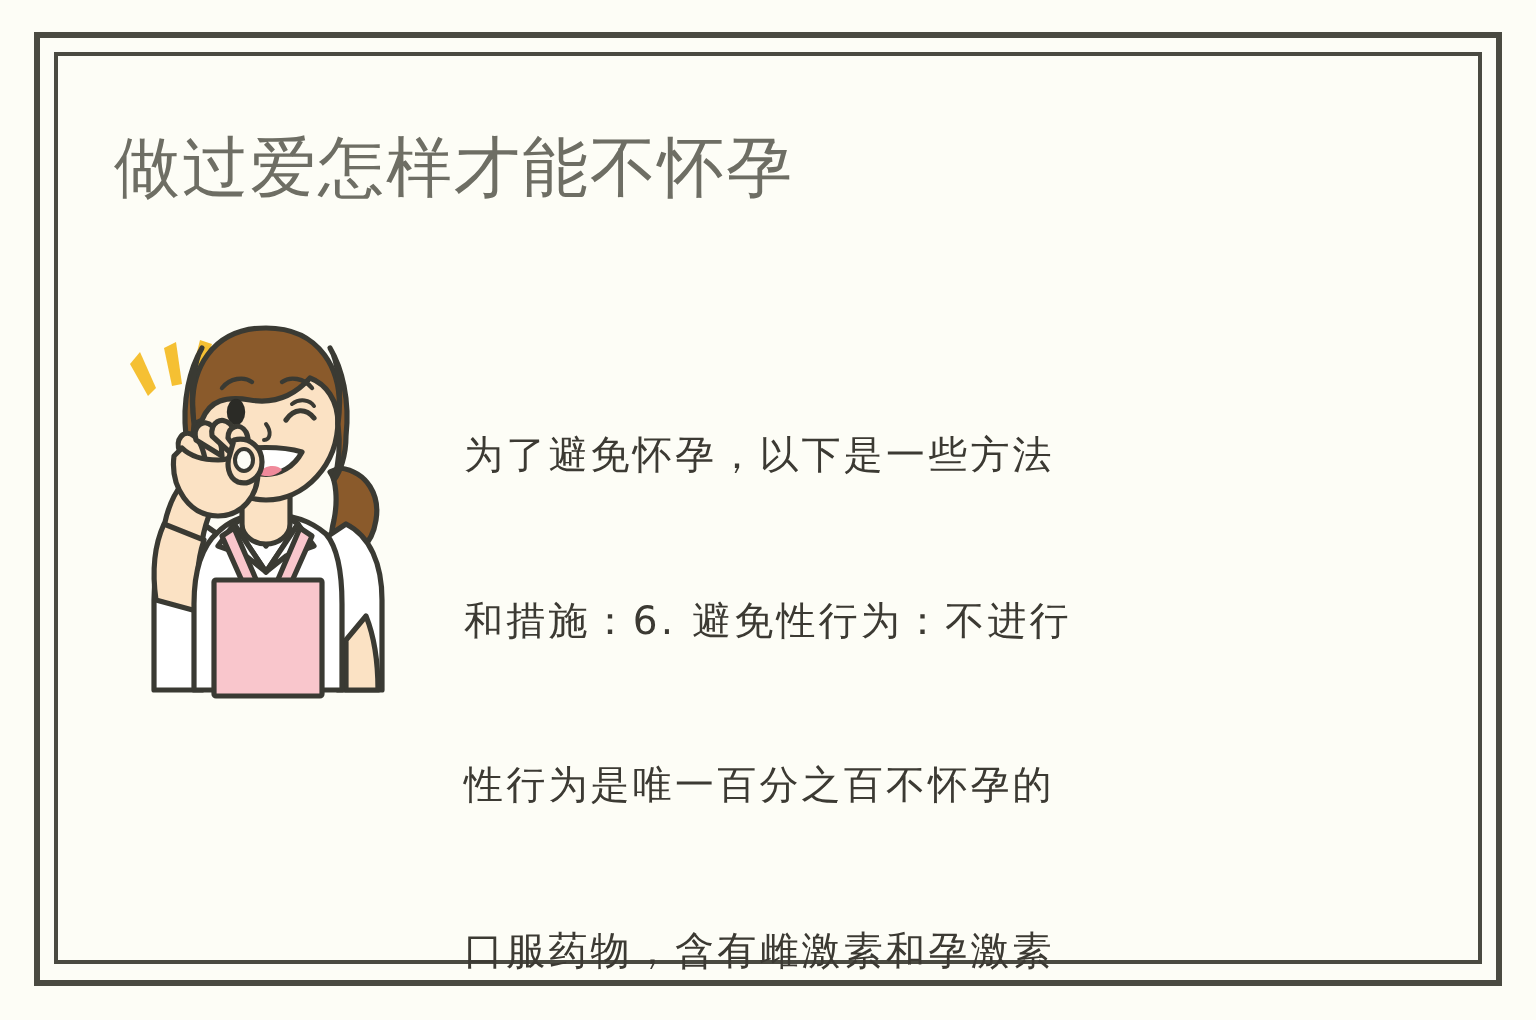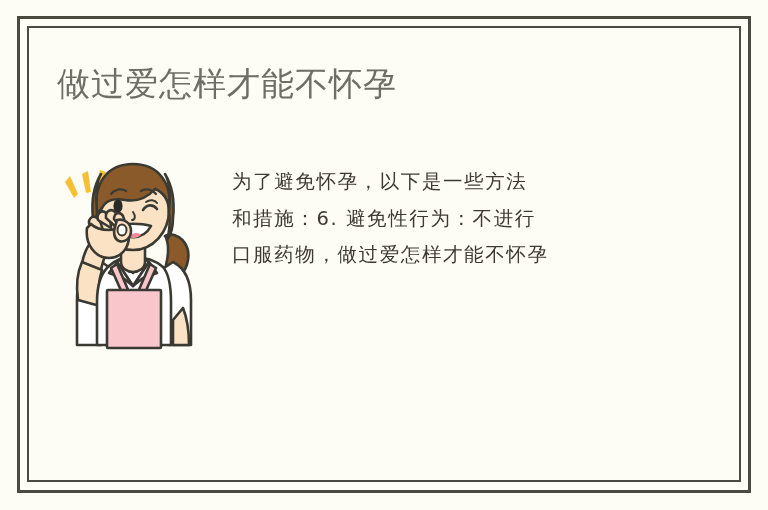--- a/index.html
+++ b/index.html
@@ -71,21 +71,21 @@
     left: 175px;
     top: 24px;
     width: 435px;
     font-family: "DejaVu Sans", sans-serif;
     font-size: 19.5px;
     line-height: 36.5px;
     letter-spacing: 1.6px;
     color: #3C3A33;
     text-align: left;
   }
-  .body-text .ln { display: block; white-space: nowrap; }
+  .body-text .ln { display: block; white-space: nowrap; margin-top: 46px; }
 
   
   .illus {
     position: absolute;
     left: 0px;
     top: 0px;
     width: 152px;
     height: 215px;
   }
   .illus svg { display: block; }
@@ -164,17 +164,18 @@
 
           <path d="M60 80 C68 78 74 84 74 91 C74 98 68 103 62 101 C57 99 56 92 58 87 Z" fill="#FBE2C4"></path>
           <ellipse cx="65" cy="90" rx="4.5" ry="5.5" fill="#FDFDF6" stroke="#3A3A33" stroke-width="2"></ellipse>
         </g>
       </svg>
     </div>
 
     <div class="body-text">
       <span class="ln">为了避免怀孕，以下是一些方法</span>
       <span class="ln">和措施：6. 避免性行为：不进行</span>
-      <span class="ln">口服药物，做过爱怎样才能不怀孕</span>
+      <span class="ln">性行为是唯一百分之百不怀孕的</span>
+      <span class="ln">口服药物，含有雌激素和孕激素</span>
     </div>
 
   </div>
 </div>
 
 </body></html>

